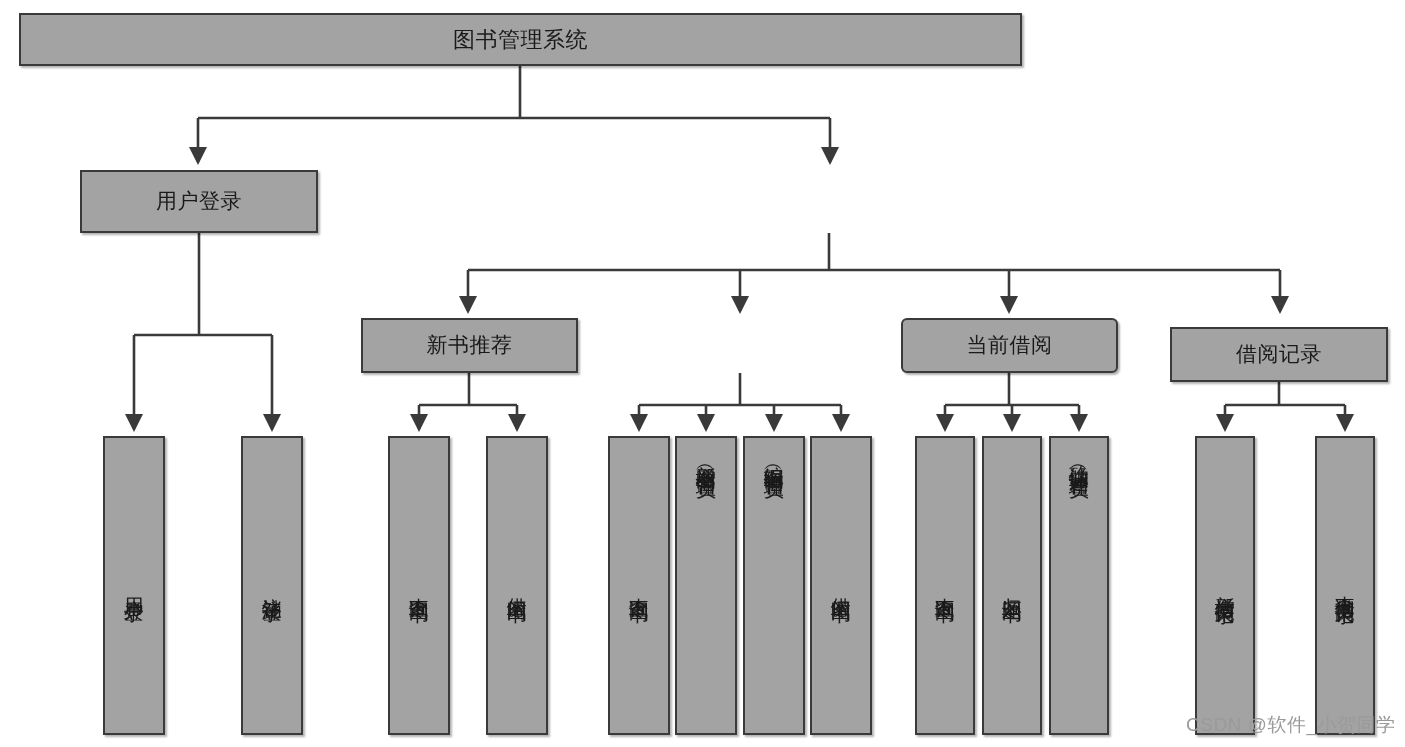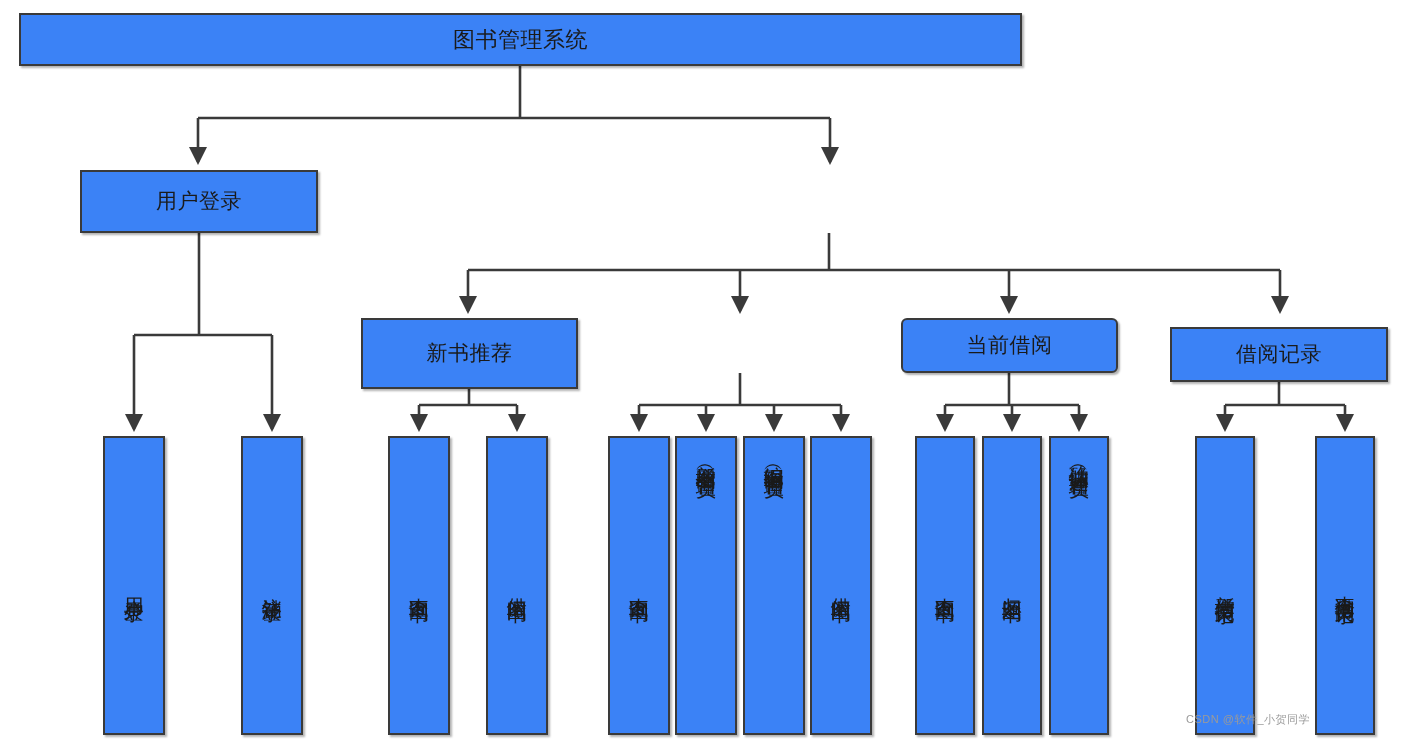--- a/index.html
+++ b/index.html
@@ -22,21 +22,21 @@
     position: absolute;
     left: 0;
     top: 0;
     width: 1405px;
     height: 747px;
   }
   
   .node {
     position: absolute;
     box-sizing: border-box;
-    background: #3b82f6;
+    background: #a3a3a3;
     border: 2px solid #3a3a3a;
     box-shadow: 2px 2px 2px rgba(0,0,0,0.30);
     display: flex;
     align-items: center;
     justify-content: center;
     color: #1a1a1a;
     z-index: 3;
   }
   .node .label {
     display: block;
@@ -65,21 +65,21 @@
   }
   .node.v.mid {
     align-items: center;
     padding-top: 0;
   }
   
   #watermark {
     position: absolute;
     left: 1186px;
     top: 712px;
-    font-size: 11px;
+    font-size: 19px;
     color: #9a9a9a;
     letter-spacing: 0.5px;
     white-space: nowrap;
     z-index: 6;
     pointer-events: none;
   }
 </style>
 </head>
 <body>
 
@@ -136,21 +136,21 @@
   </svg>
 
   <div class="node h root" style="left:19px; top:13px; width:1003px; height:53px;">
     <span class="label">图书管理系统</span>
   </div>
 
   <div class="node h" style="left:80px; top:170px; width:238px; height:63px;">
     <span class="label">用户登录</span>
   </div>
 
-  <div class="node h" style="left:361px; top:318px; width:217px; height:71px;">
+  <div class="node h" style="left:361px; top:318px; width:217px; height:55px;">
     <span class="label">新书推荐</span>
   </div>
   <div class="node h" style="left:901px; top:318px; width:217px; height:55px;border-radius:6px;">
     <span class="label">当前借阅</span>
   </div>
   <div class="node h" style="left:1170px; top:318px; width:218px; height:55px;margin-top:9px;">
     <span class="label">借阅记录</span>
   </div>
 
   <div class="node v mid" style="left:103px; top:436px; width:62px; height:299px;">

